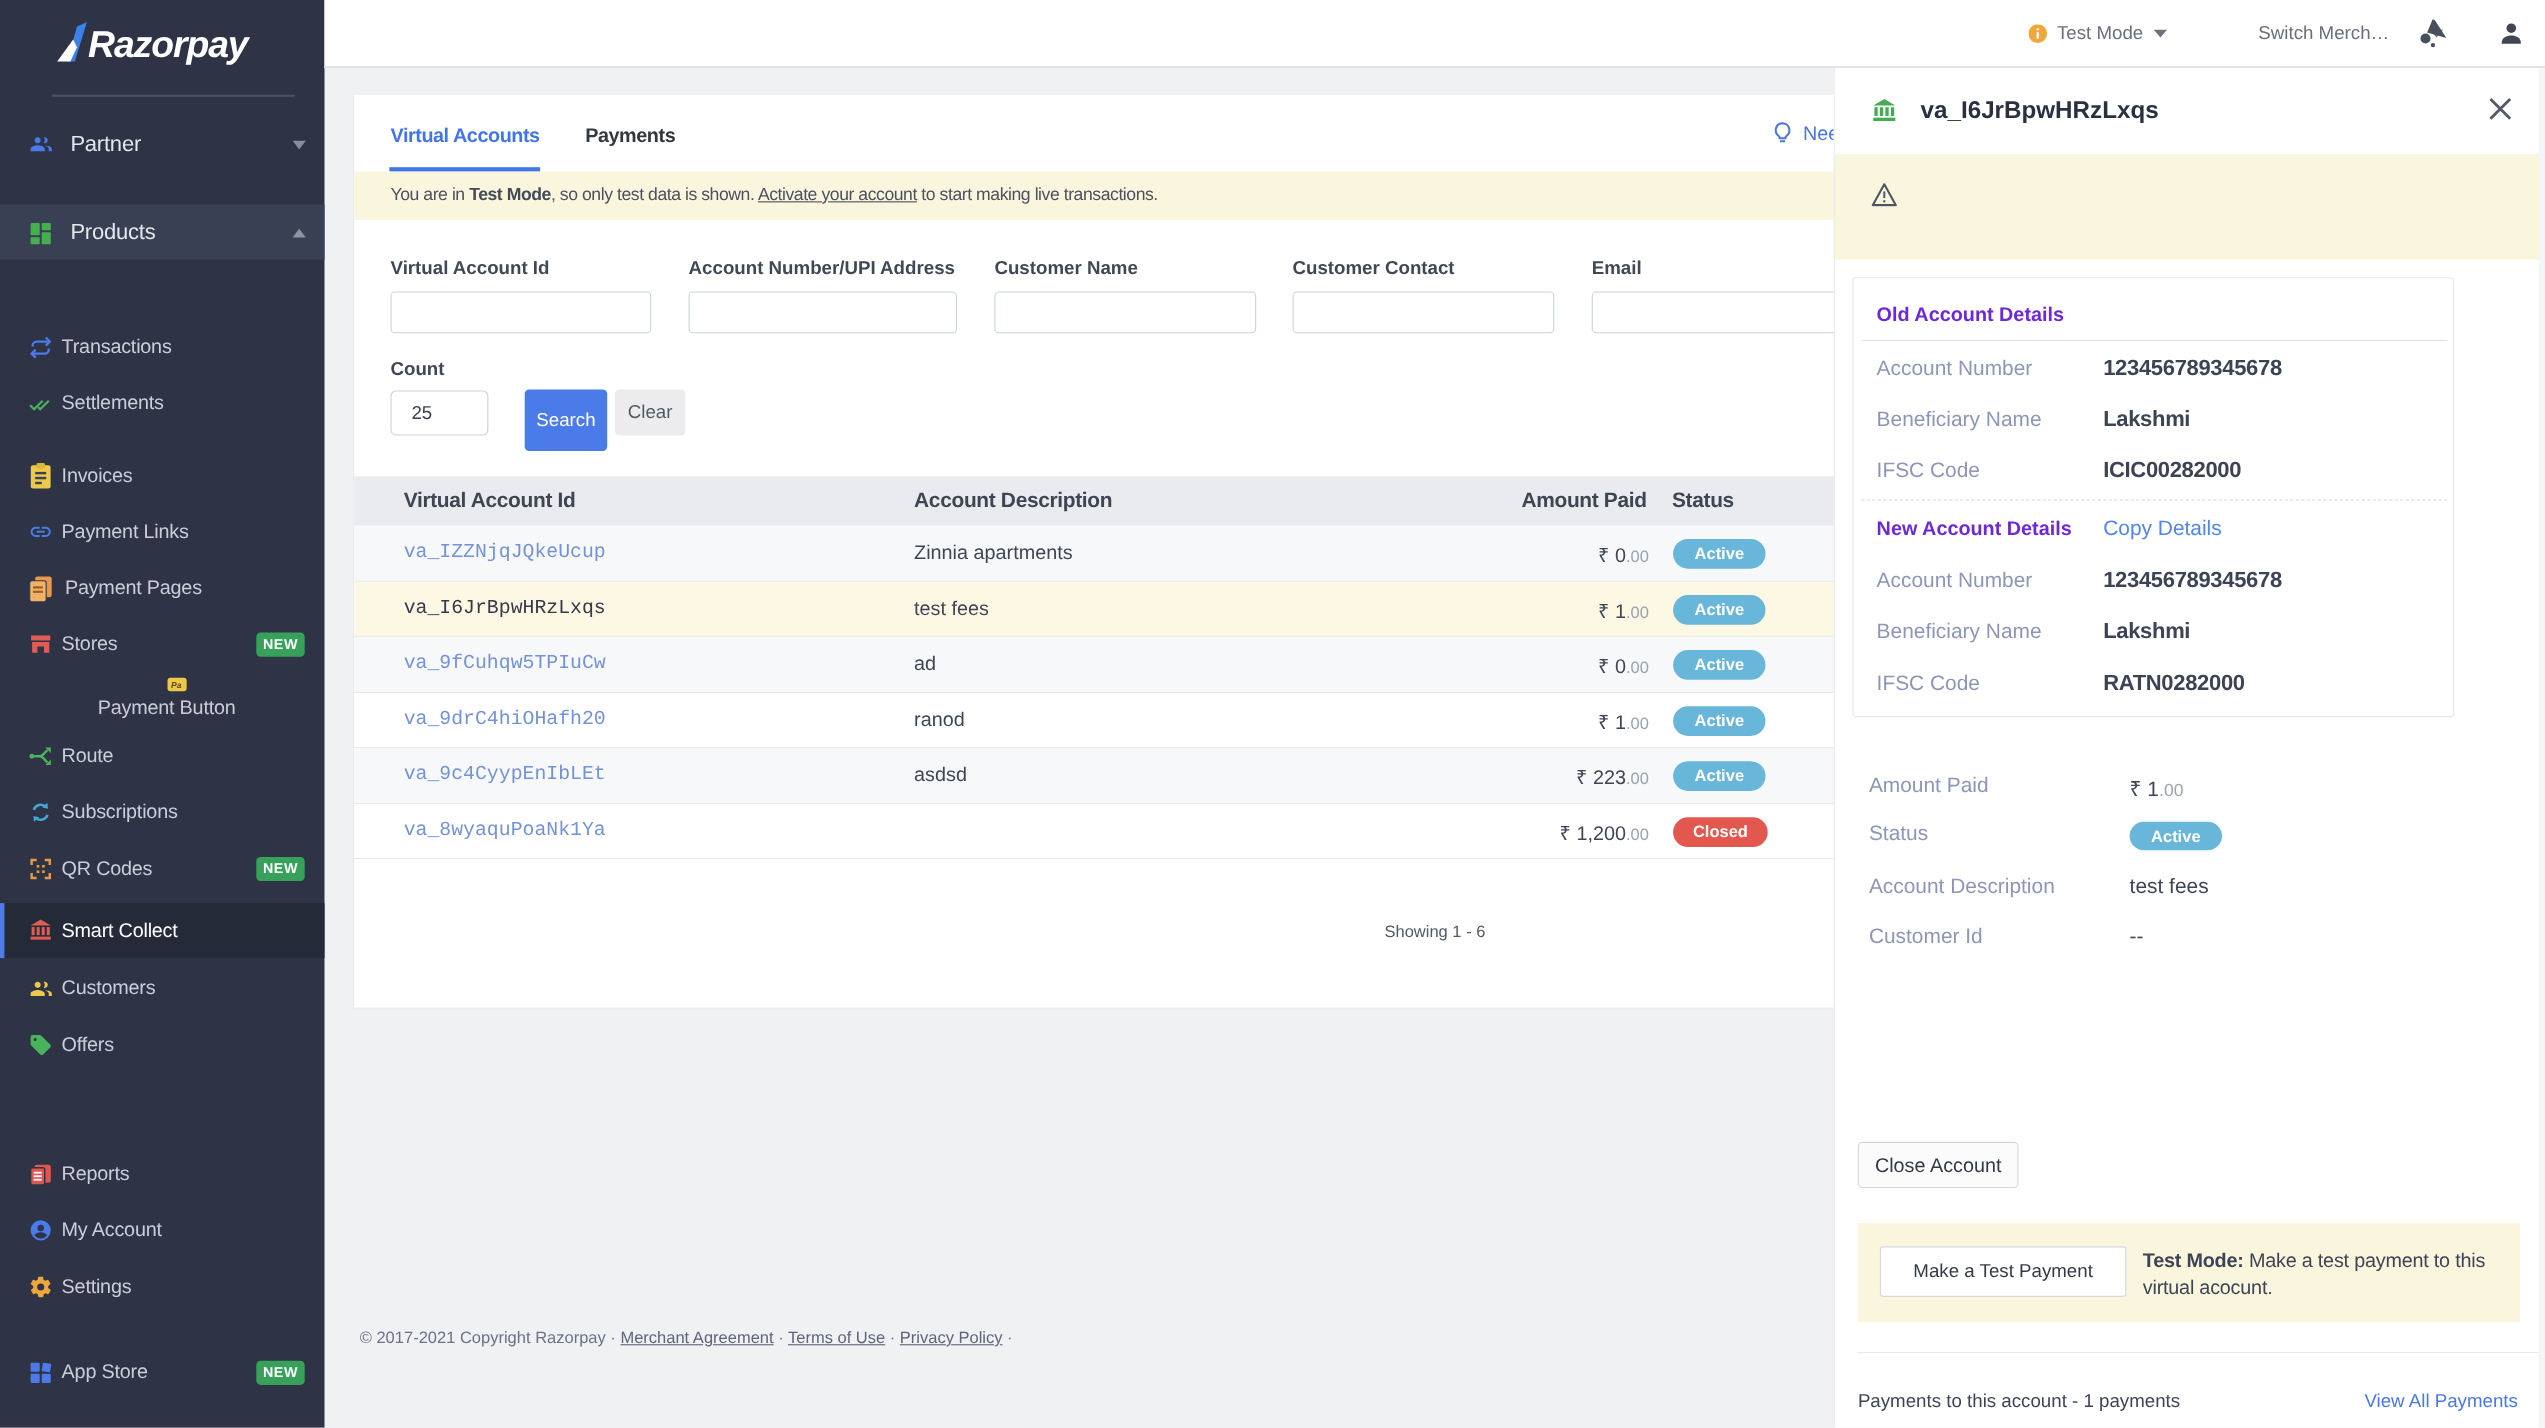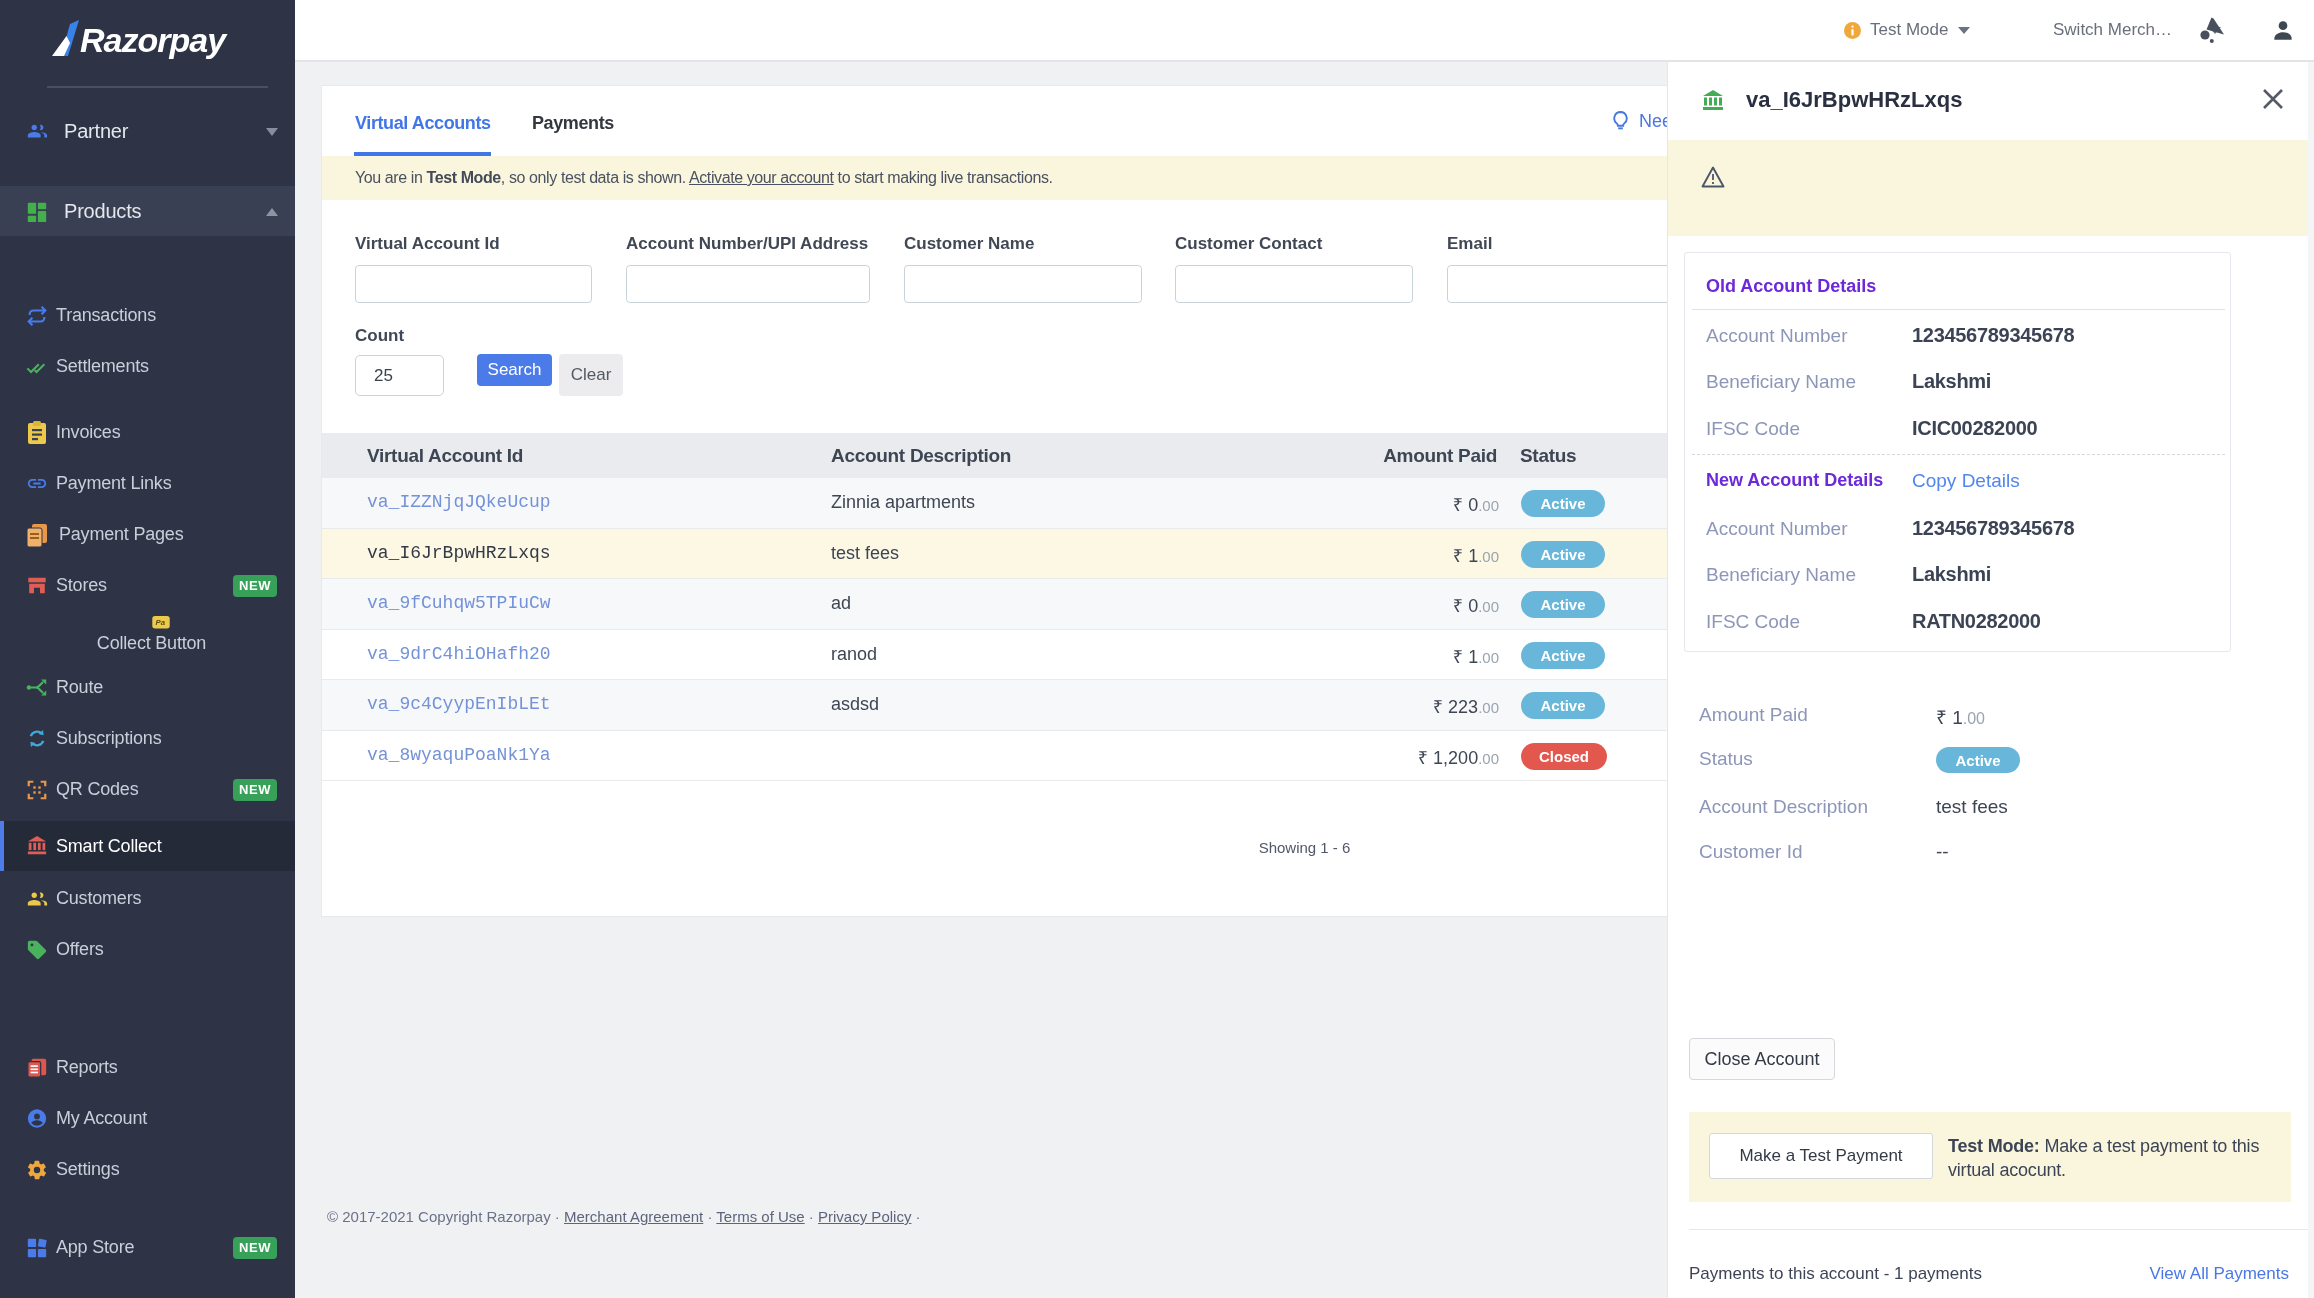--- a/index.html
+++ b/index.html
@@ -34,21 +34,21 @@
 .tab2 { left:210px; color:#33383f; }
 .tab-underline { position:absolute; left:32px; top:66px; width:137px; height:4px; background:#4176e8; }
 .needhelp { position:absolute; left:1291px; top:25px; color:#4a77e0; font-size:18px; }
 .test-banner { position:absolute; left:0; top:70px; width:1965px; height:44px; background:#faf6dd; display:flex; align-items:center; color:#4a5160; font-size:16px; letter-spacing:-0.4px; }
 .test-banner b { color:#434a58; }
 .filters { position:absolute; left:33px; top:148px; }
 .flabel { position:absolute; font-size:17px; font-weight:bold; color:#414855; white-space:nowrap; }
 .finput { position:absolute; top:31px; width:237px; height:38px; background:#fff; border:1px solid #c9d3da; border-radius:4px; }
 .count-label { position:absolute; left:33px; top:240px; font-size:17px; font-weight:bold; color:#414855; }
 .count-input { position:absolute; left:33px; top:269px; width:89px; height:41px; border:1px solid #c9d3da; border-radius:5px; font-size:17px; color:#3a414d; padding-left:18px; display:flex; align-items:center; }
-.btn-search { position:absolute; left:155px; top:268px; width:75px; height:32px; background:#4a7be8; border-radius:4px; color:#fff; font-size:17px; display:flex; align-items:center; justify-content:center; }
+.btn-search { position:absolute; left:155px; top:268px; width:75px; height:56px; background:#4a7be8; border-radius:4px; color:#fff; font-size:17px; display:flex; align-items:center; justify-content:center; }
 .btn-clear { position:absolute; left:237px; top:268px; width:64px; height:42px; background:#ececee; border-radius:4px; color:#535962; font-size:17px; display:flex; align-items:center; justify-content:center; }
 
 
 .thead { position:absolute; left:0; top:347px; width:1965px; height:45px; background:#e9ebee; }
 .thead div { position:absolute; top:12px; font-size:19px; font-weight:bold; color:#3e4654; letter-spacing:-0.3px; }
 .trow { position:absolute; left:0; width:1965px; height:50.5px; border-bottom:1px solid #e8eaec; }
 .row-grey { background:#f7f8f9; }
 .row-sel { background:#fdf8e3; }
 .va-id { position:absolute; left:45px; top:14px; font-family:"Liberation Mono", monospace; font-size:18px; color:#7492d8; }
 .row-sel .va-id { color:#343a48; }
@@ -186,21 +186,21 @@
     <span class="lbl">Stores</span>
     <span class="new-badge">NEW</span>
   </div>
   <div class="side-item" style="top:611px;flex-direction:column;">
     <span class="ic">
         <svg width="24" height="24" viewBox="0 0 24 24">
           <rect x="2.5" y="5.5" width="19" height="13.5" rx="3" fill="#ecc94b"></rect>
           <text x="6" y="15.8" font-family="Liberation Sans" font-size="8.5" font-weight="bold" font-style="italic" fill="#5c4a12">Pa</text>
         </svg>
       </span>
-    <span class="lbl">Collect Button</span>
+    <span class="lbl">Payment Button</span>
   </div>
   <div class="side-item" style="top:662px;">
     <span class="ic">
         <svg width="25" height="25" viewBox="0 0 24 24">
           <circle cx="3.2" cy="12" r="2.4" fill="#49b25c"></circle>
           <path d="M5.5 12h5.5c2.8 0 3.4-1.8 5.4-3.8l2.2-2.2" fill="none" stroke="#49b25c" stroke-width="2.4"></path>
           <path d="M11 12c2.8 0 3.4 1.8 5.4 3.8l2.2 2.2" fill="none" stroke="#49b25c" stroke-width="2.4"></path>
           <polygon points="16.5,3.2 22,3.2 22,8.7" fill="#49b25c" transform="rotate(0 19 6)"></polygon>
           <polygon points="22,15.3 22,20.8 16.5,20.8" fill="#49b25c"></polygon>
         </svg>

